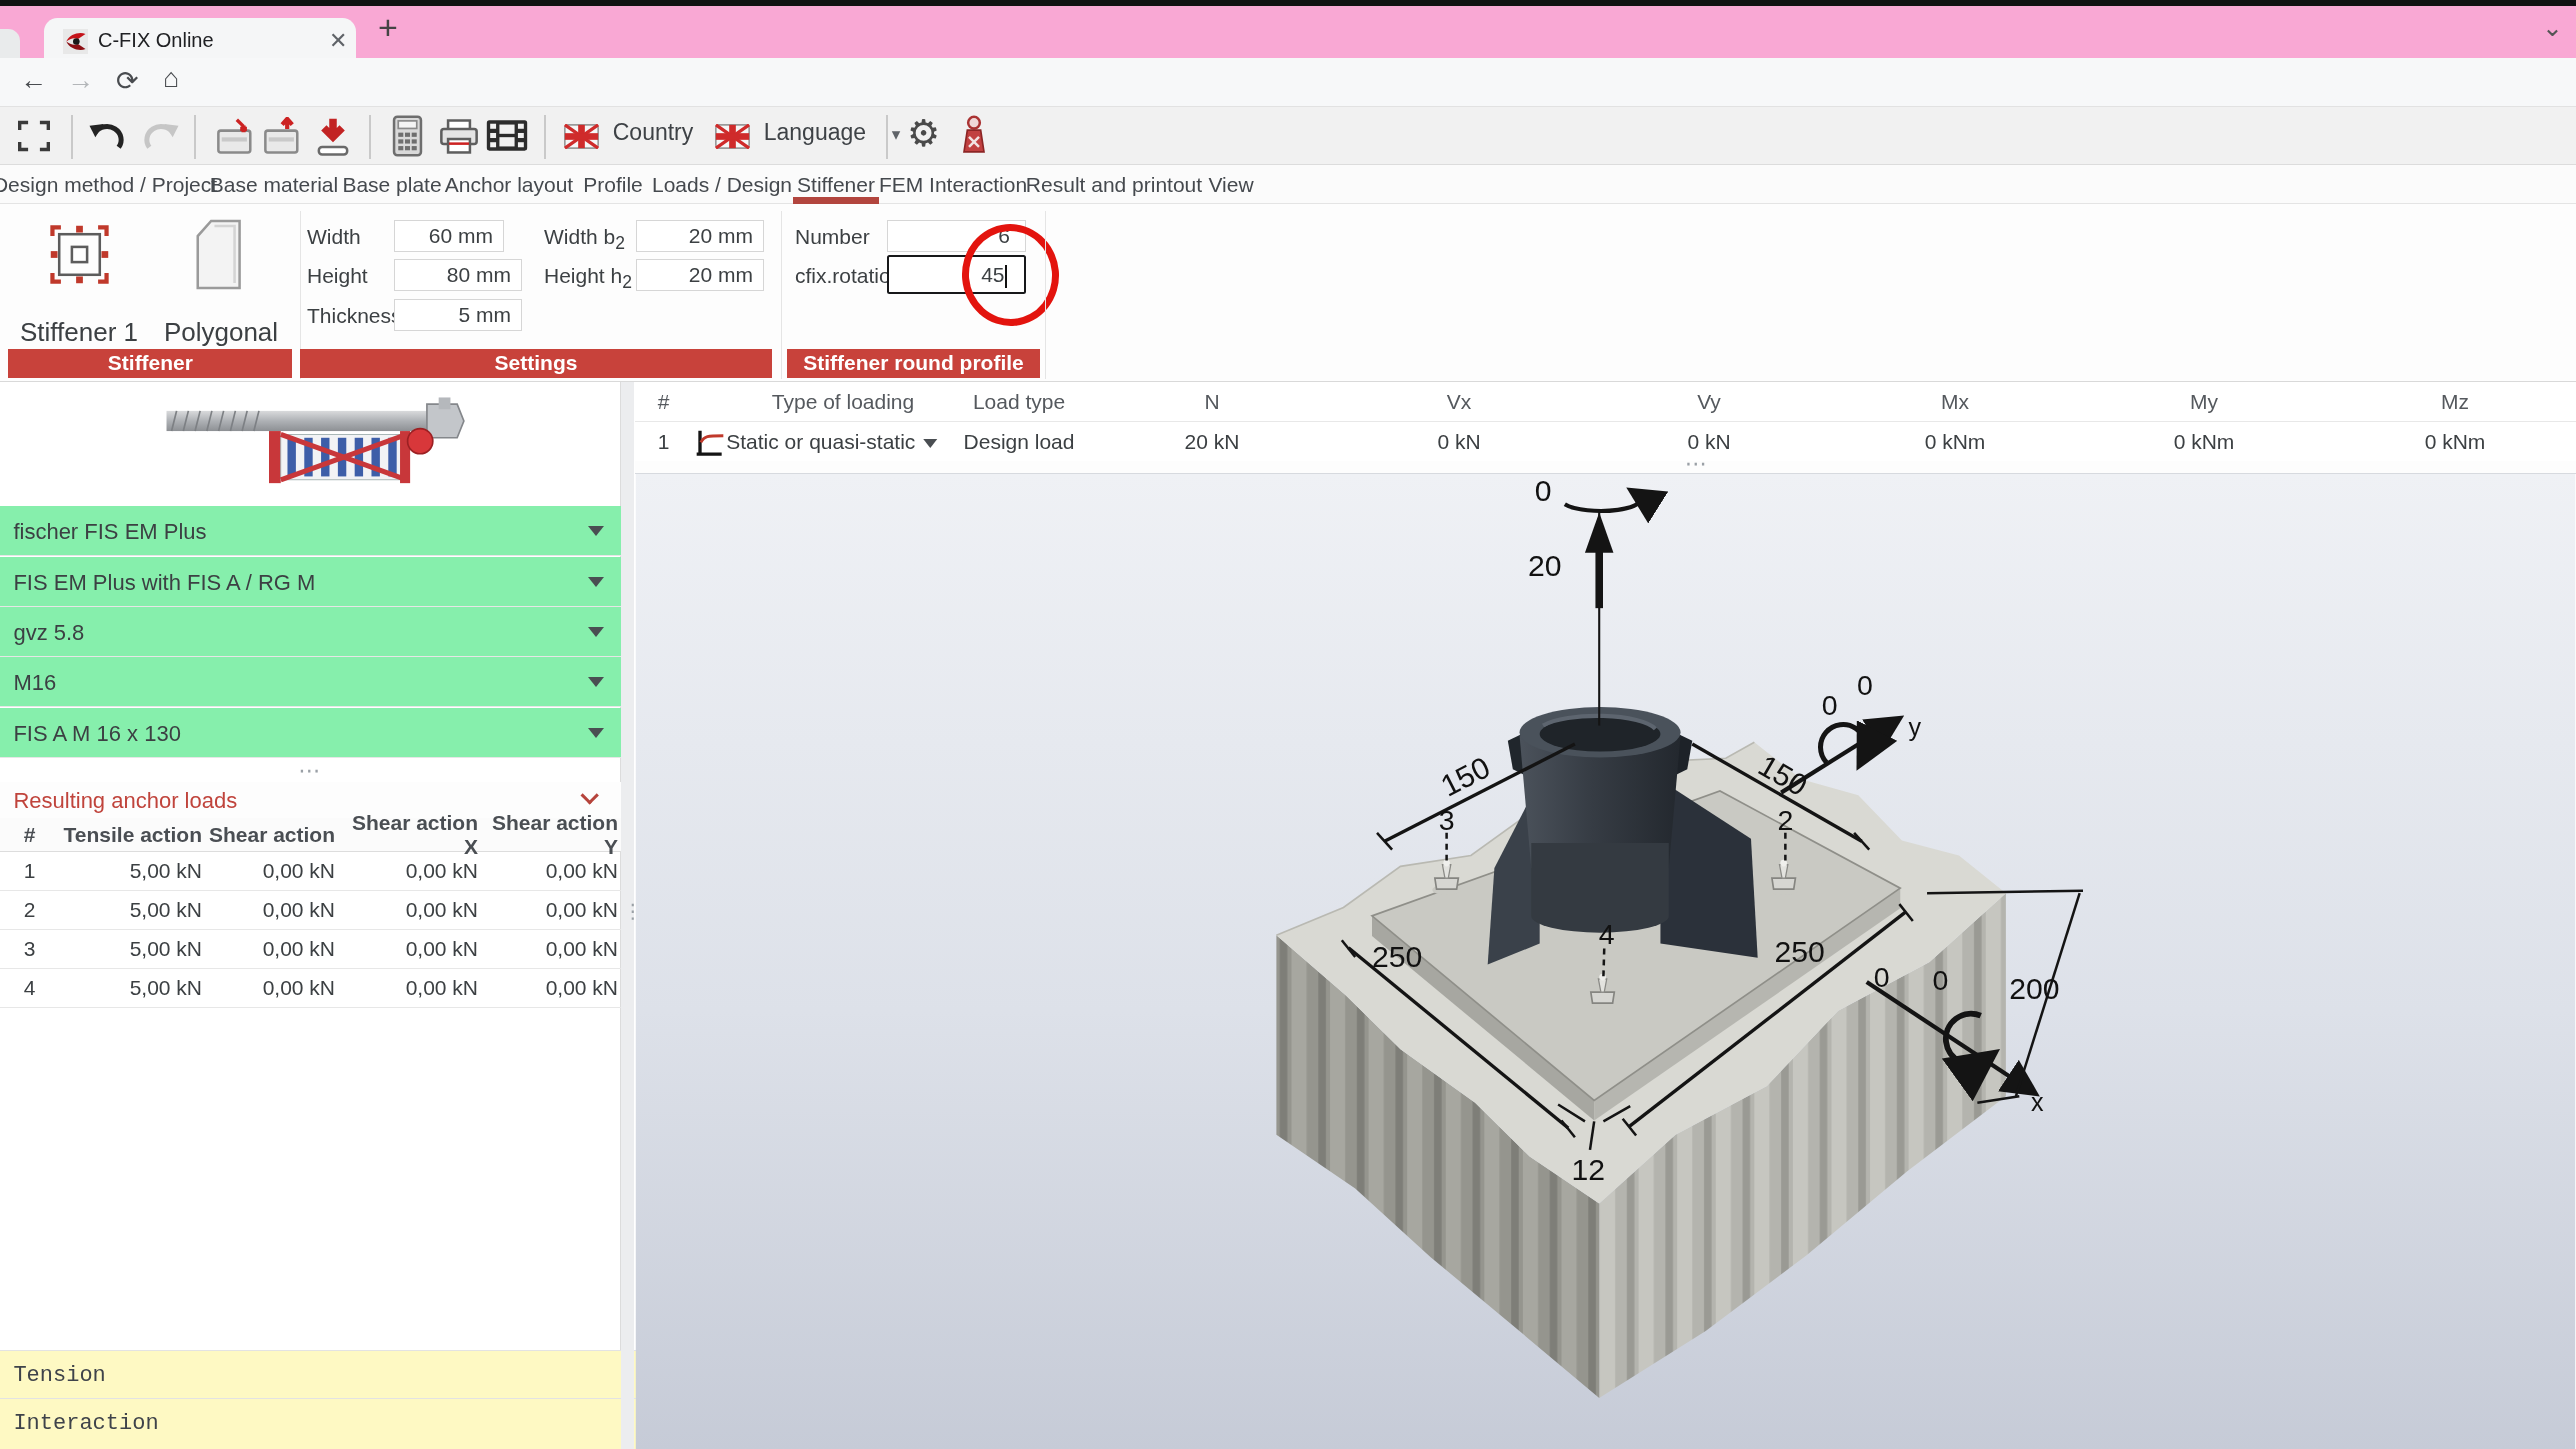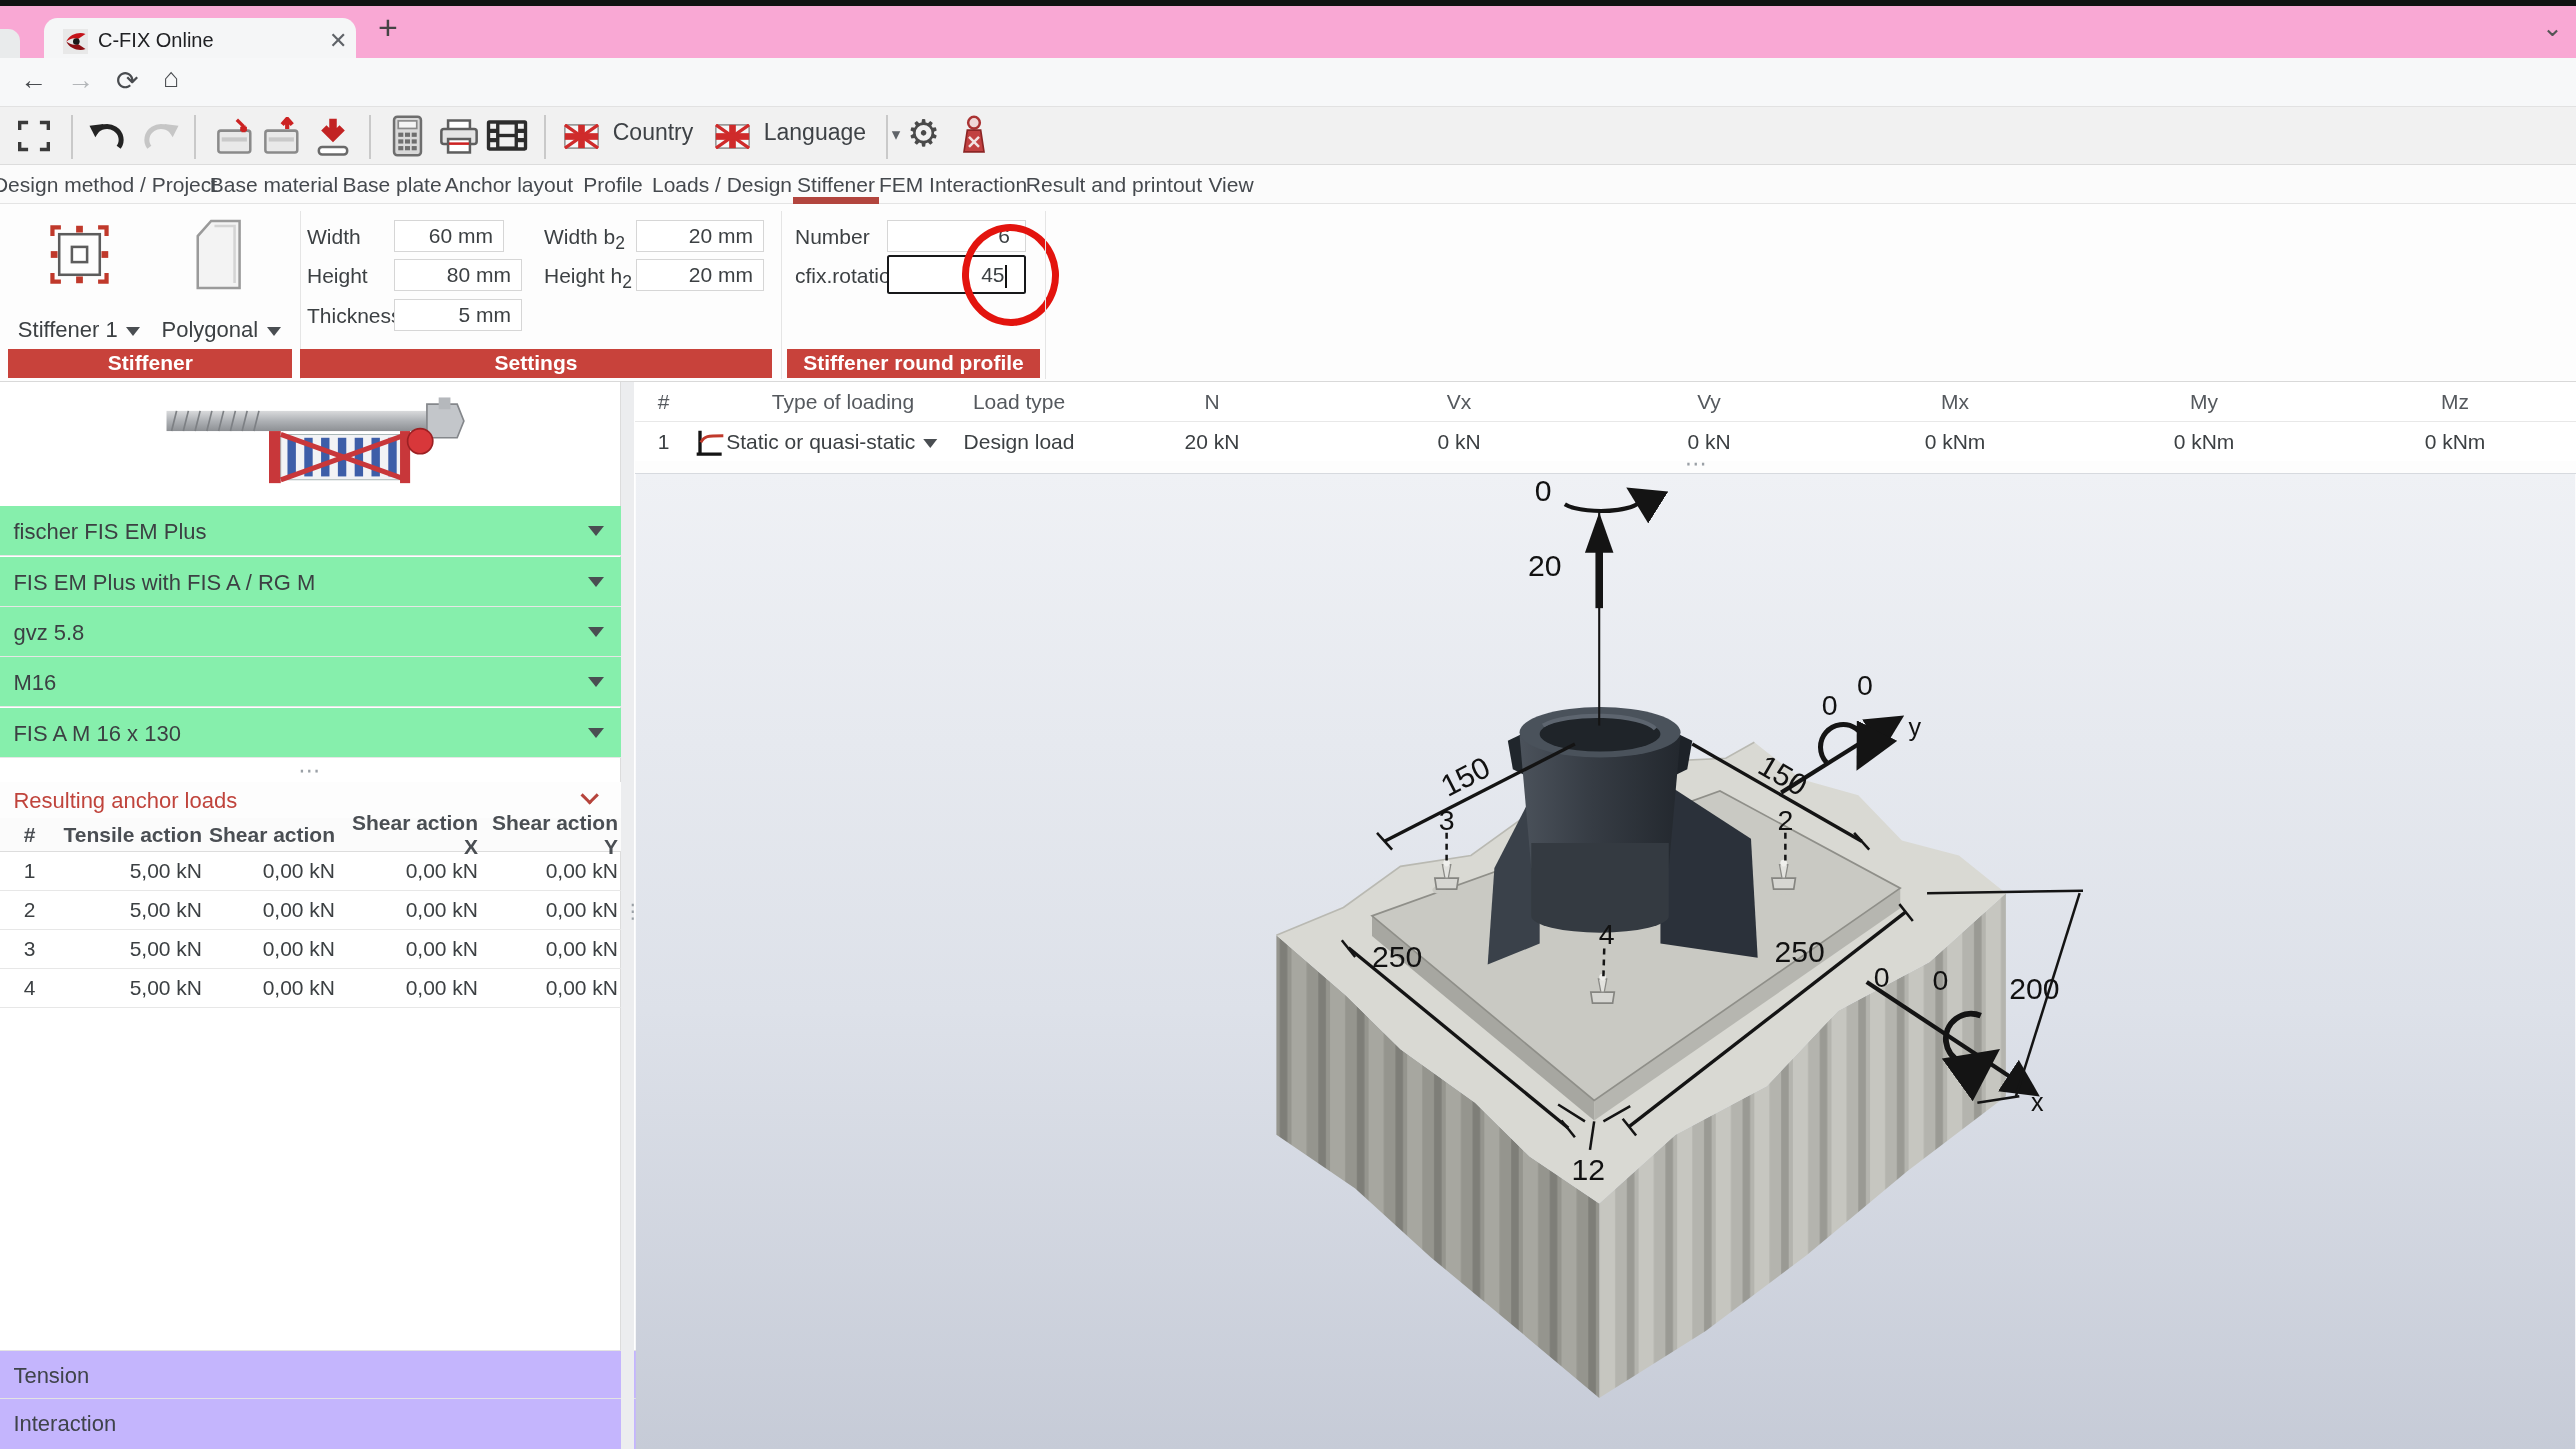--- a/index.html
+++ b/index.html
@@ -35,21 +35,21 @@
   .menu-item { font-size:21px; color:#45494e; top:8.4px; }
   .menu-underline { background:#b2453e; height:6.7px; }
 
   
   .ribbon { left:0; top:204px; width:2576px; height:178px; background:#fdfdfd; border-bottom:0.8px solid #d9d9d9; }
   .gsep { width:0.8px; background:#e5e5e5; top:6.7px; height:168px; }
   .band { top:145px; height:28.5px; background:#c8423b; color:#fff; font-size:21px; font-weight:bold; text-align:center; line-height:28.5px; }
   .fld-label { font-size:21px; color:#3c4043; }
   .fld-box { background:#fff; border:0.8px solid #d6d6d6; height:32px; font-size:21px; color:#3c4043; text-align:right; padding:3.4px 10px 0 0; }
   .fld-box.focused { border:2.5px solid #17181a; border-radius:2.5px; height:39px; padding-top:5.9px; }
-  .dd-label { font-size:22px; color:#3c4043; text-align:center; }
+  .dd-label { font-size:26px; color:#3c4043; text-align:center; }
   .red-circle { width:97px; height:102px; border:7.6px solid #e3140e; border-radius:50%; transform:rotate(-5deg); }
   .type-caret { display:inline-block; width:0; height:0; border-left:7.6px solid transparent; border-right:7.6px solid transparent; border-top:9.2px solid #4a4e52; vertical-align:middle; margin-left:8.4px; }
 
   
   .sidebar { left:0; top:382px; width:621px; height:1068px; background:#fff; border-right:0.8px solid #dcdcdc; }
   .dd-row { left:0; width:621px; height:50px; border-bottom:0.8px solid #e6e6e6; background:#86efac; }
   .dd-text { font-size:22px; color:#3c4043; top:12.6px; left:13.4px; position:absolute; }
   .dd-arrow { position:absolute; right:17px; top:20px; width:0; height:0; border-left:8.4px solid transparent; border-right:8.4px solid transparent; border-top:10px solid #4a4e52; }
   .dots-h { color:#9aa0a6; font-size:22px; letter-spacing:3.4px; }
   .stab { font-size:22px; color:#5f6368; }
@@ -59,21 +59,21 @@
   .chev.down { transform:rotate(45deg); }
   .chev.up { transform:rotate(-135deg); }
   .rt-head { font-size:21px; font-weight:bold; color:#4a4e53; }
   .rt-cell { font-size:21px; color:#3c4043; }
   .rt-row { display:flex; height:39px; align-items:center; border-bottom:0.8px solid #e7e7e7; }
   .c0 { width:59px; text-align:center; }
   .c1 { width:143px; text-align:right; }
   .c2 { width:133px; text-align:right; }
   .c3 { width:143px; text-align:right; }
   .c4 { width:140px; text-align:right; }
-  .sec-row { left:0; width:733px; height:48px; border-top:0.8px solid #e3e3e3; background:#c4b5fd; }
+  .sec-row { left:0; width:733px; height:48px; border-top:0.8px solid #e3e3e3; background:#fef9c3;font-family:Liberation Mono, monospace; }
   .sec-label { font-size:22px; color:#3f434a; position:absolute; left:13.4px; top:11.8px; }
 
   .vdivider { left:621px; top:382px; width:13.4px; height:1068px; background:#ecedef; }
   .dots-v { color:#9aa0a6; font-size:20px; line-height:8.4px; text-align:center; }
 
   
   .main-table { left:635px; top:382px; width:1941px; height:79px; background:#fff; }
   .lt-head { font-size:21px; color:#55595e; font-weight:500; top:8.4px; }
   .lt-cell { font-size:21px; color:#3c4043; top:48px; }
   .lt-hline { left:635px; width:1941px; height:0.8px; background:#e8e8e8; }

